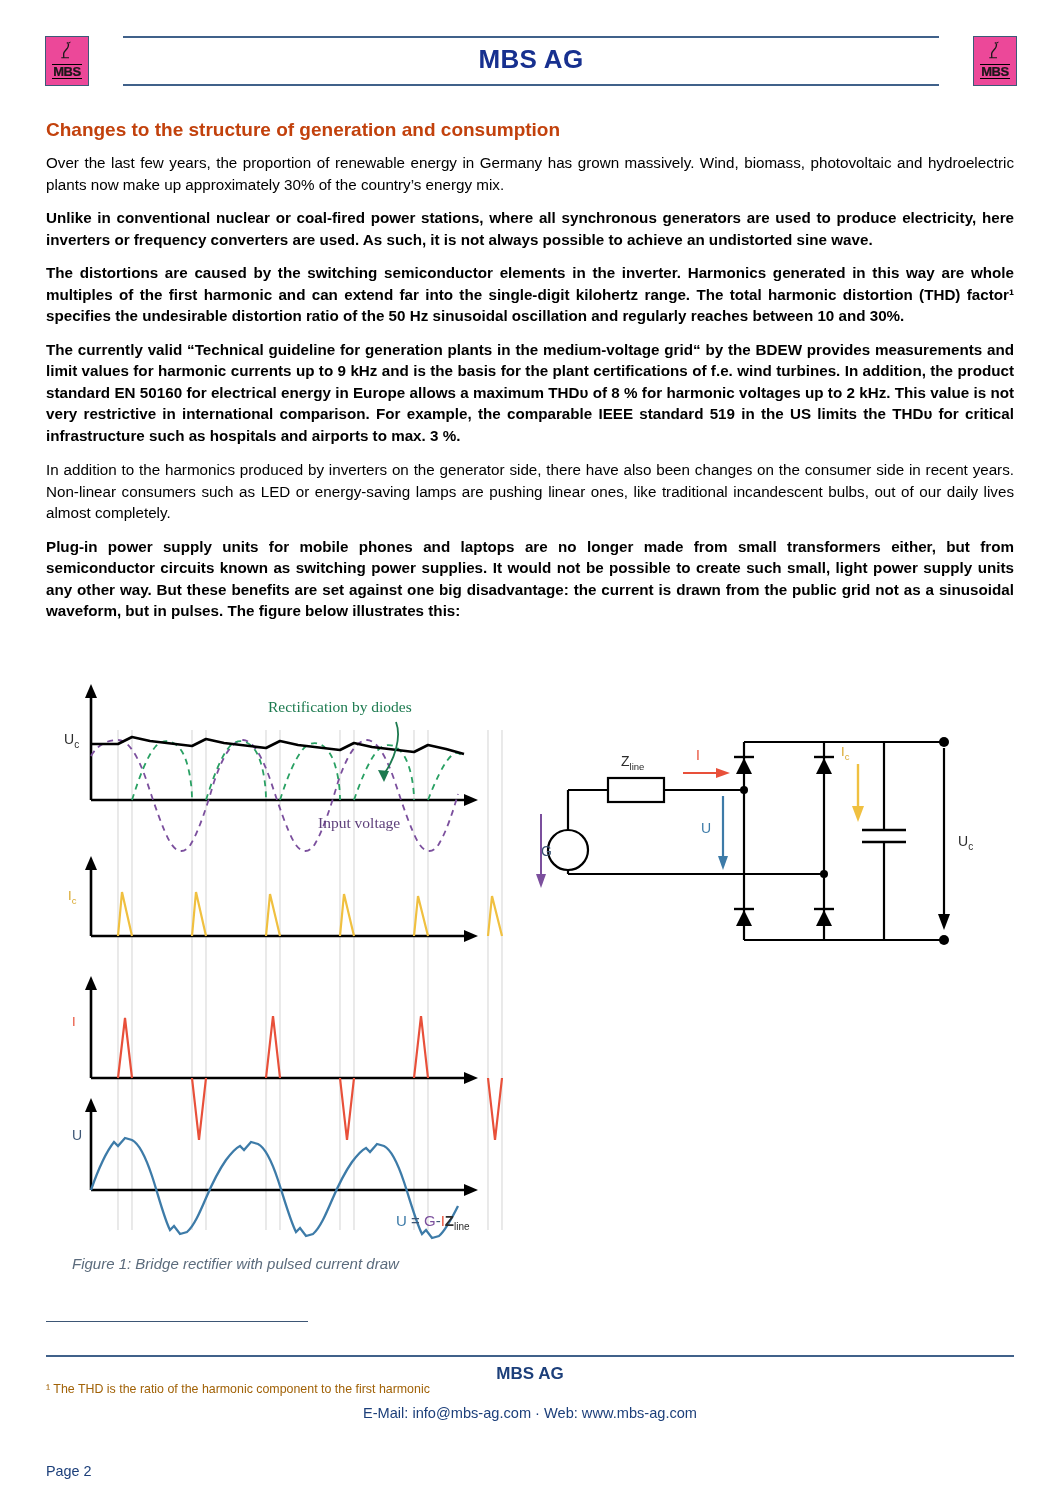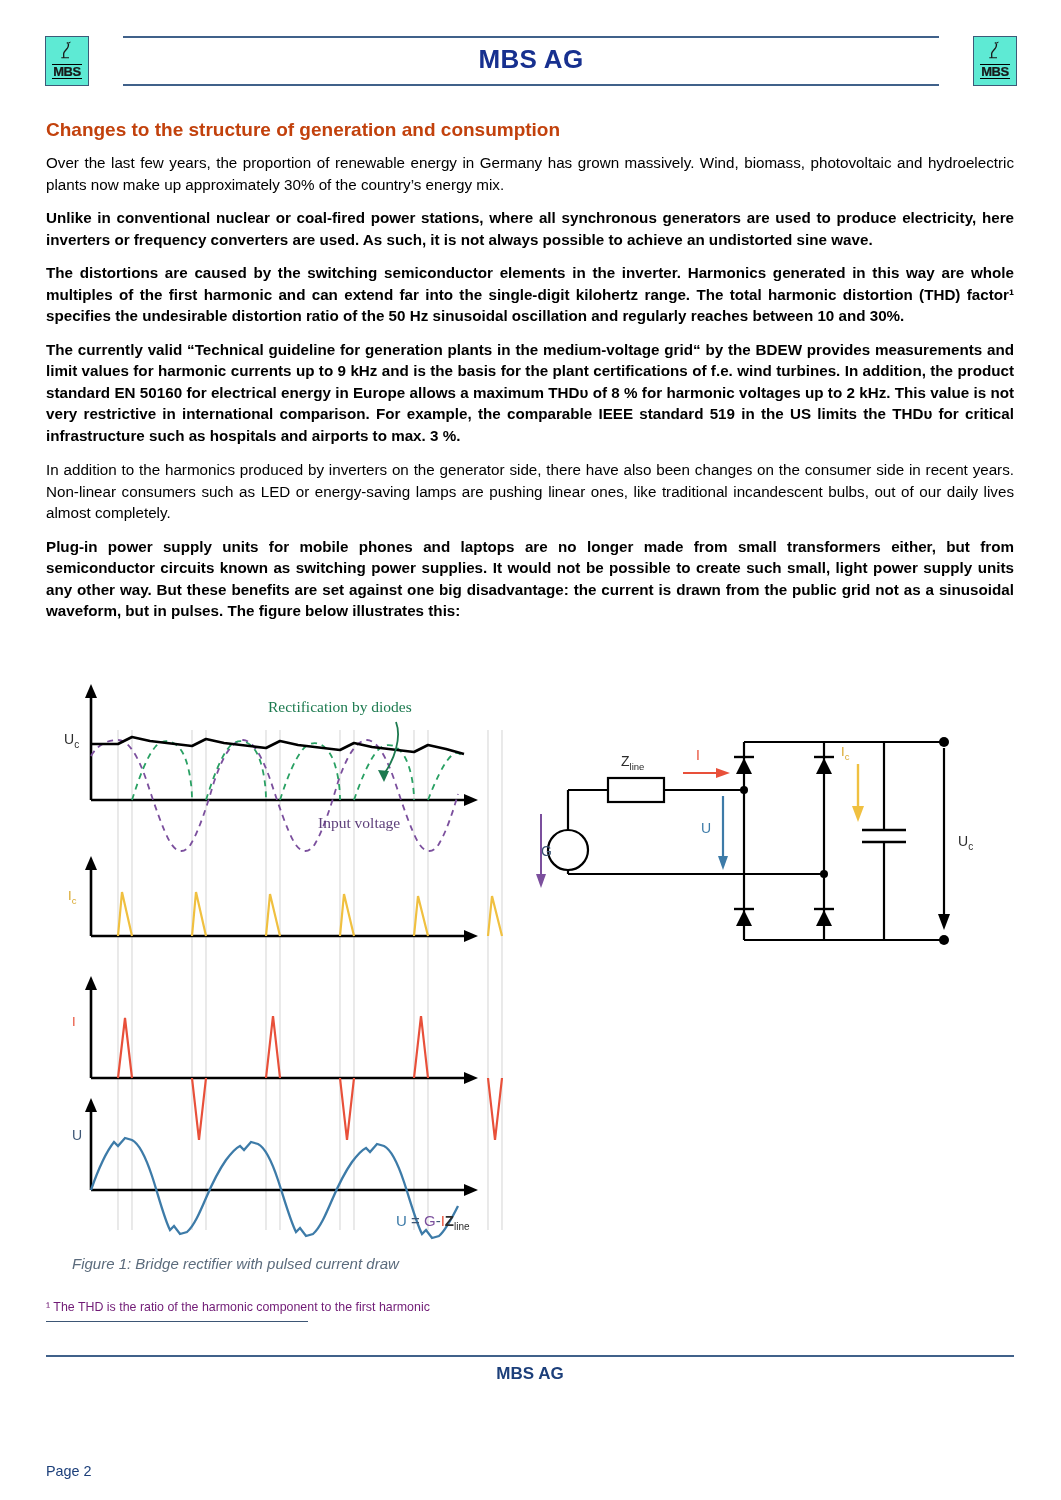--- a/index.html
+++ b/index.html
@@ -33,21 +33,21 @@
     width: 972px;
     height: 56px;
   }
   .logo-box {
     position: absolute;
     top: 2px;
     width: 44px;
     height: 50px;
     border: 1.6px solid #3c5a78;
     box-sizing: border-box;
-    background: #5eead4;
+    background: #ec4899;
   }
   .logo-left { left: 0px; }
   .logo-right { right: 0px; }
   .logo-inner {
     position: absolute;
     left: 2px; top: 2px; right: 2px; bottom: 2px;
     display: flex;
     flex-direction: column;
     align-items: center;
     justify-content: flex-start;
@@ -155,24 +155,24 @@
   .footnote-rule {
     position: absolute;
     left: 46px;
     top: 1321px;
     width: 262px;
     border-top: 1.4px solid #3d5675;
   }
   .footnote {
     position: absolute;
     left: 46px;
-    top: 1299px;
+    top: 1381px;
     font-family: "Liberation Sans", sans-serif;
     font-size: 12.4px;
-    color: #701a75;
+    color: #a16207;
     line-height: 16px;
   }
 
   
   .footer-rule {
     position: absolute;
     left: 46px;
     top: 1355px;
     width: 968px;
     border-top: 2px solid #40618a;
@@ -457,16 +457,17 @@
 
   <div class="fig-caption">Figure 1: Bridge rectifier with pulsed current draw</div>
 
   <div class="footnote-rule"></div>
   <div class="footnote"><span>¹</span><span> The THD is the ratio of the harmonic component to the first harmonic</span></div>
 
   <div class="footer-rule"></div>
   <div class="footer">
     <div class="footer-name">MBS AG</div>
     <div class="footer-gap"></div>
+    <div class="footer-line">E-Mail: info@mbs-ag.com · Web: www.mbs-ag.com</div>
   </div>
   <div class="page-number">Page 2</div>
 
 </div>
 
 </body></html>

